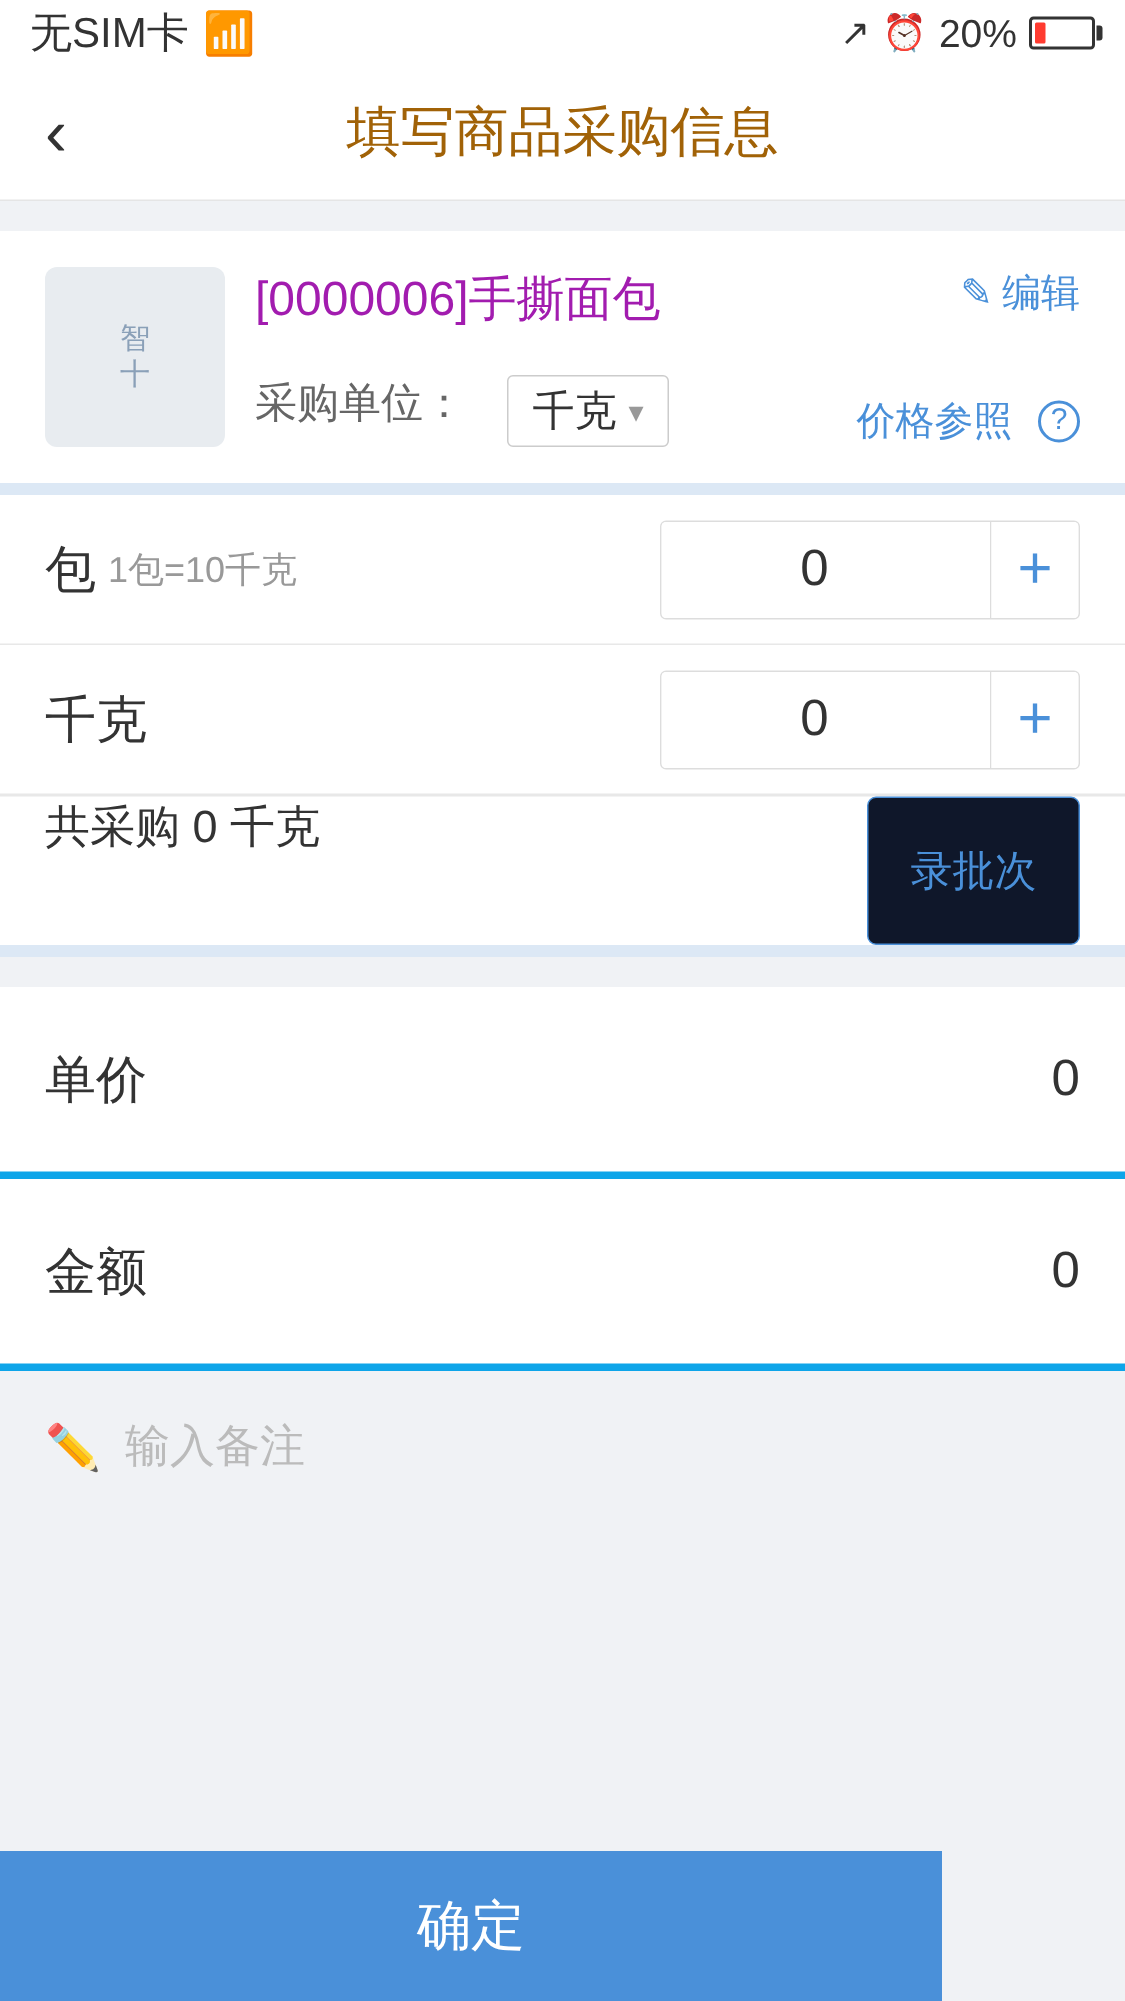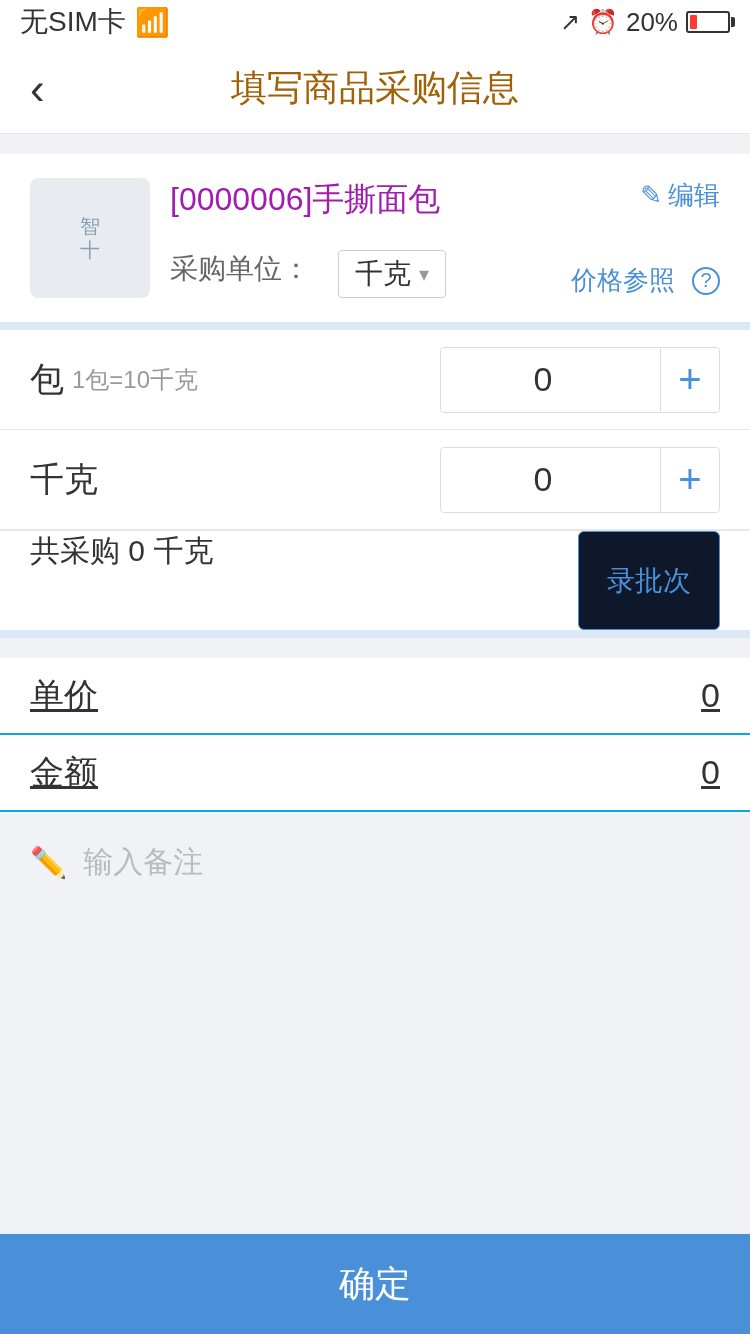--- a/index.html
+++ b/index.html
@@ -233,23 +233,22 @@
 
     
     .info-section {
       background: #fff;
       margin-top: 20px;
     }
     .info-row {
       display: flex;
       align-items: center;
       padding: 0 30px;
-      height: 77px;
-      border-bottom: 2px solid #0ea5e9;
-      text-decoration: underline;
+      height: 128px;
+      border-bottom: 5px solid #0ea5e9;
     }
     .info-label {
       font-size: 34px;
       color: #333;
     }
     .info-spacer { flex: 1; }
     .info-value {
       font-size: 34px;
       color: #333;
     }
@@ -272,21 +271,21 @@
       background: #f0f2f5;
       flex: 1;
       min-height: 300px;
     }
 
     
     .confirm-btn {
       position: fixed;
       bottom: 0;
       left: 0;
-      width: 750px;
+      width: 628px;
       height: 100px;
       background: #4a90d9;
       display: flex;
       align-items: center;
       justify-content: center;
       font-size: 36px;
       color: #fff;
       font-weight: 500;
       cursor: pointer;
       border: none;

